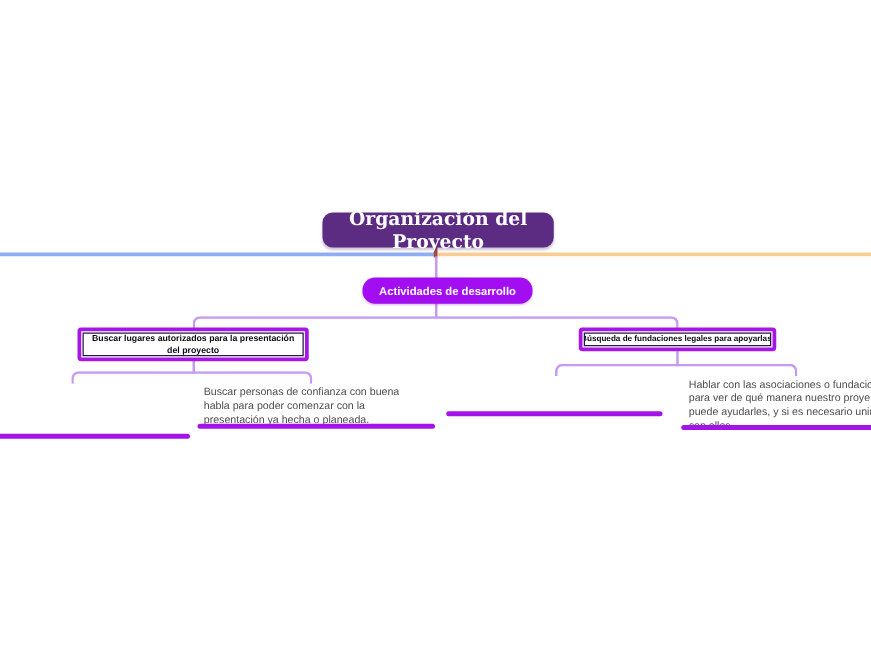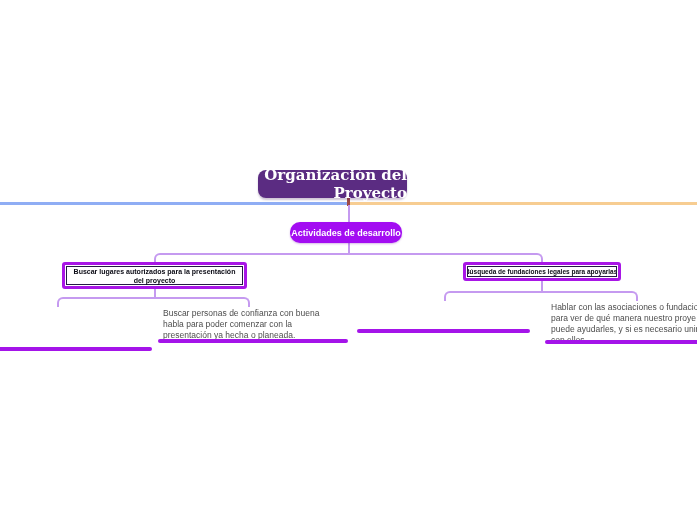--- a/index.html
+++ b/index.html
@@ -31,32 +31,31 @@
     border-radius: 6px 6px 0 0;
     z-index: 1;
   }
   .bracket.top { left: 154px; top: 253px; width: 385px; height: 9px; }
   .bracket.left { left: 57px; top: 297px; width: 189px; height: 8px; }
   .bracket.right { left: 444px; top: 291px; width: 190px; height: 8px; }
 
   
   .node { display: flex; align-items: center; justify-content: center; text-align: center; z-index: 2; }
   .node.root {
-    left: 258px; top: 170px; width: 149px; height: 28px;
+    left: 258px; top: 170px; width: 185px; height: 28px;
     background: var(--root-bg, #5b2c82);
     color: #ffffff;
     border-radius: 8px;
     font-family: "DejaVu Serif", serif;
     font-weight: bold;
     font-size: 15px;
     box-shadow: 0 2px 2px rgba(60, 20, 90, 0.25);
-    text-align: right;
   }
   .node.level1 {
-    left: 290px; top: 222px; width: 112px; height: 21px;
+    left: 290px; top: 222px; width: 136px; height: 21px;
     background: var(--level1-bg, #a30df2);
     color: #ffffff;
     border-radius: 10px;
     font-weight: bold;
     font-size: 9px;
     box-shadow: 0 1px 2px rgba(120, 20, 180, 0.3);
   }
   .branch-box {
     background: #ffffff;
     border: 3px solid var(--node-border, #a816e6);

